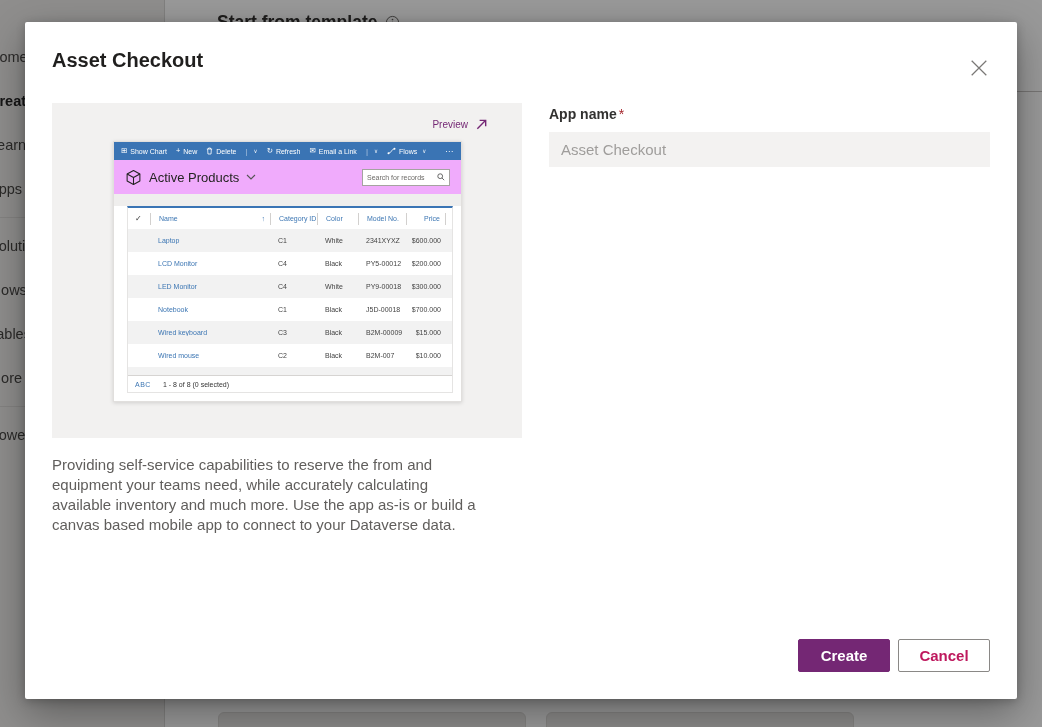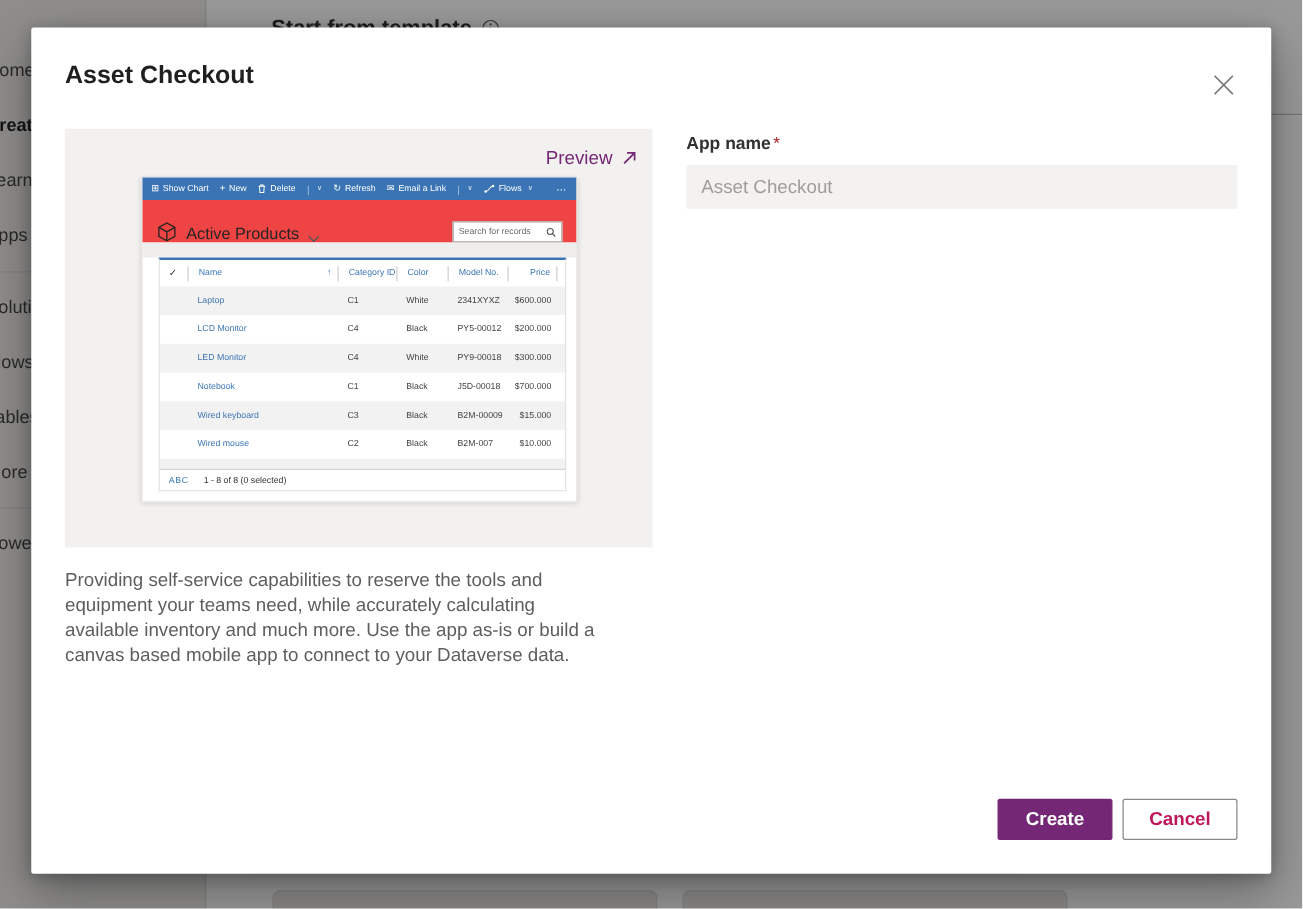--- a/index.html
+++ b/index.html
@@ -27,37 +27,37 @@
 
   
   #modal { position:absolute; left:25px; top:22px; width:992px; height:677px;
     background:#fff; border-radius:2px;
     box-shadow:0 14px 40px rgba(0,0,0,0.35), 0 2px 10px rgba(0,0,0,0.22); }
   .modal-title { position:absolute; left:27px; top:27px; font-size:20px; font-weight:700; color:#201f1e; }
   .close-btn { position:absolute; right:26px; top:34px; width:24px; height:24px; border:none;
     background:transparent; cursor:pointer; display:flex; align-items:center; justify-content:center; }
 
   .preview-panel { position:absolute; left:27px; top:81px; width:470px; height:335px; background:#f2f1f0; }
-  .preview-link { position:absolute; right:12px; top:15px; display:flex; align-items:center; gap:7px;
-    font-size:15px; color:#742774; text-decoration:none; cursor:pointer;margin-left:36px; }
+  .preview-link { position:absolute; right:34px; top:15px; display:flex; align-items:center; gap:7px;
+    font-size:10px; color:#742774; text-decoration:none; cursor:pointer;margin-left:36px; }
 
   
   .shot { position:absolute; left:61px; top:38px; width:349px; height:261px; background:#fff;
     border:1px solid #e1dfdd; box-shadow:0 1px 4px rgba(0,0,0,0.14); }
   .cmdbar { position:absolute; left:0; top:0; right:0; height:18px; background:#3a74b4;
     display:flex; align-items:center; padding:0 7px; color:#fff; font-size:7px; white-space:nowrap; }
   .cmd-item { display:flex; align-items:center; gap:3px; margin-right:9px; }
   .cmd-ic { display:flex; align-items:center; font-size:7.5px; line-height:1; }
   .cmd-chev { font-size:5.5px; opacity:.9; margin-left:2px; }
   .cmd-split { display:flex; align-items:center; margin:0 9px 0 0; gap:4px; }
   .cmd-split i { font-style:normal; opacity:.55; font-size:8px; }
   .cmd-more { margin-left:auto; font-size:8px; letter-spacing:1px; }
 
-  .shot-header { position:absolute; left:0; top:18px; right:0; height:34px; background:#ef4444;
-    display:flex; align-items:flex-end; padding:0 11px; }
+  .shot-header { position:absolute; left:0; top:18px; right:0; height:34px; background:#f0abfc;
+    display:flex; align-items:center; padding:0 11px; }
   .shot-title { font-size:13px; color:#252423; margin-left:7px; }
   .shot-title-chev { margin-left:7px; display:flex; }
   .searchbox { margin-left:auto; width:88px; height:17px; border:1px solid #a5a3a1; background:#fff;
     display:flex; align-items:center; padding:0 4px; }
   .searchbox .ph { font-size:7px; color:#6b6966; flex:1; }
   .shot-gap { position:absolute; left:0; top:52px; right:0; height:12px; background:#efeeed; }
 
   .shot-table { position:absolute; left:13px; top:64px; width:326px; bottom:8px;
     border-top:2px solid #3a74b4; border-left:1px solid #e5e4e3; border-right:1px solid #e5e4e3;
     border-bottom:1px solid #e5e4e3; display:flex; flex-direction:column; overflow:hidden; background:#fff; }
@@ -293,21 +293,21 @@
               </div>
             </div>
           <div class="gfoot">
             <span class="abc">ABC</span>
             <span class="status">1 - 8 of 8 (0 selected)</span>
           </div>
         </div>
       </div>
     </div>
 
-    <p class="desc">Providing self-service capabilities to reserve the tools and equipment your teams need, while accurately calculating available inventory and much more. Use the app as-is or build a canvas based mobile app to connect to your Dataverse data.</p>
+    <p class="desc">Providing self-service capabilities to reserve the from and equipment your teams need, while accurately calculating available inventory and much more. Use the app as-is or build a canvas based mobile app to connect to your Dataverse data.</p>
 
 
     <label class="field-label">
       <span>App name</span><span class="req">*</span>
     </label>
     <input class="app-name-input" type="text" placeholder="Asset Checkout" style="">
 
     <div class="actions">
       <button class="btn btn-primary">Create</button>
       <button class="btn btn-default">Cancel</button>

